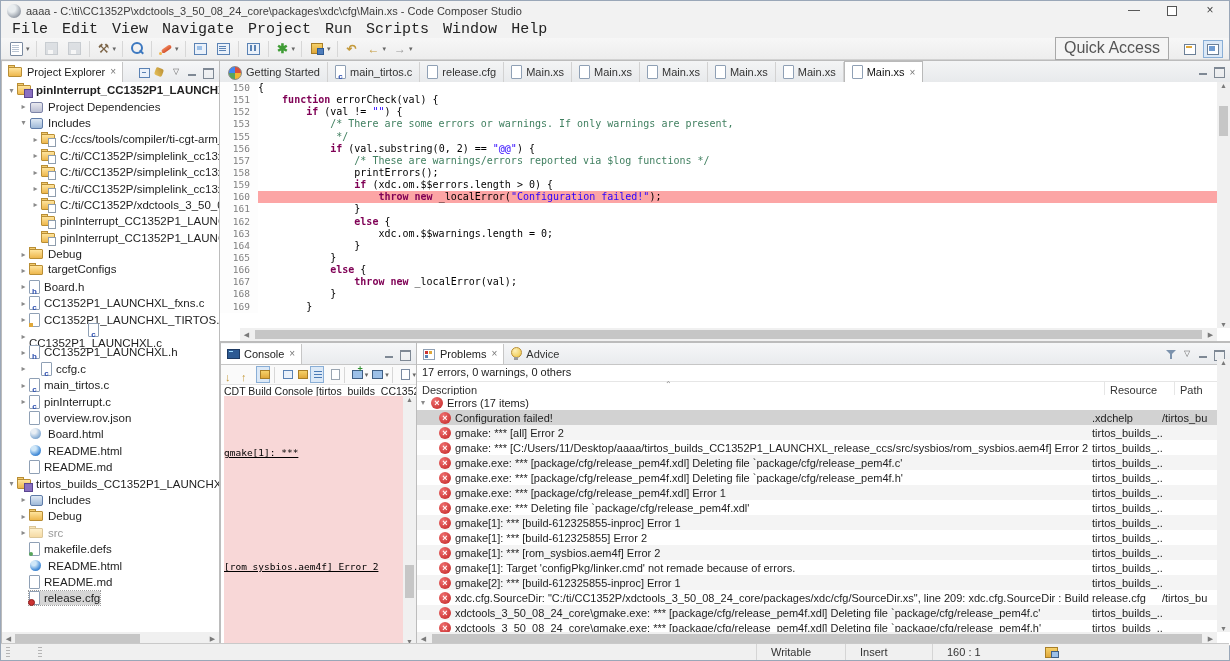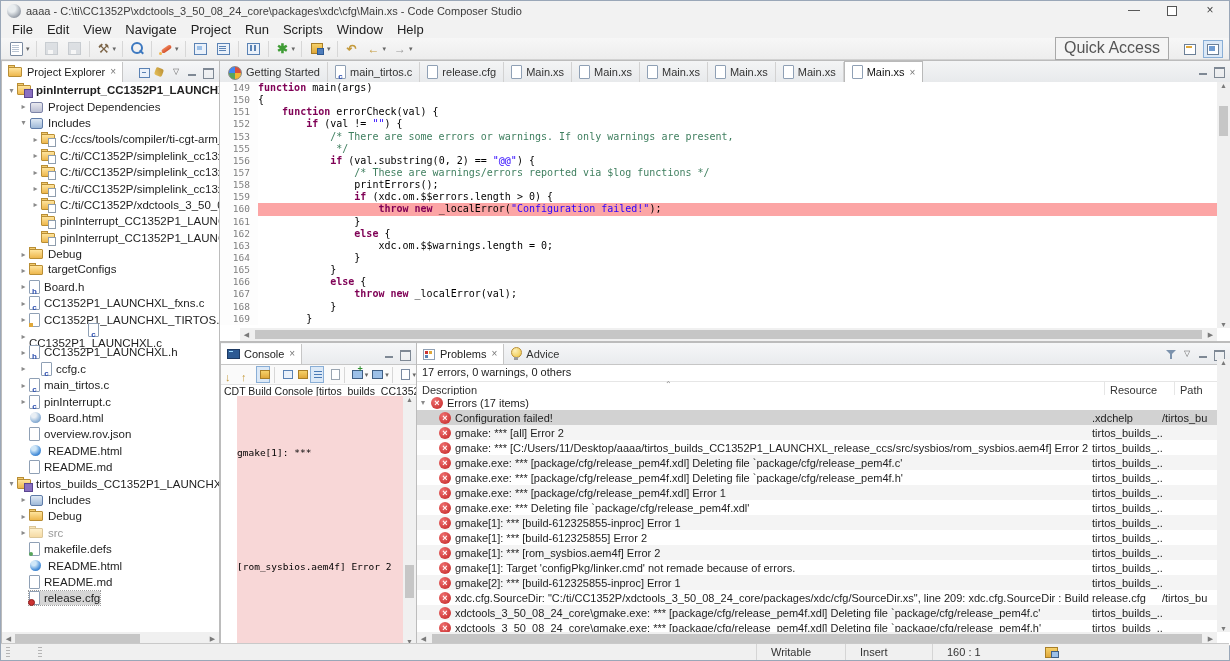--- a/index.html
+++ b/index.html
@@ -7,21 +7,21 @@
   #win{position:relative;width:1230px;height:661px;background:#f2f2f2;border:1px solid #9aa7b8;box-sizing:border-box;}
   
   #titlebar{position:absolute;left:0;top:0;right:0;height:20px;background:#f2f2f2;display:flex;align-items:center;}
   #app-icon{width:14px;height:14px;margin:0 5px 0 6px;border-radius:50%;background:radial-gradient(circle at 35% 32%,#e8ecef 0 28%,#9aa1ab 70%,#6c737d);flex:none;}
   #title{font-size:11px;color:#3c3c3c;white-space:nowrap;}
   #wincontrols{margin-left:auto;display:flex;height:20px;}
   .wc{width:38px;height:20px;text-align:center;line-height:18px;font-size:12px;color:#444;}
   .wc-restore i{display:inline-block;width:8px;height:8px;border:1px solid #555;background:#fff;margin-top:5px;}
   
   #menubar{position:absolute;left:0;top:20px;right:0;height:17px;display:flex;align-items:center;padding-left:4px;background:#f2f2f2;}
-  .mi{font-size:13px;color:#222;padding:1px 7px;}
+  .mi{font-size:15px;color:#222;padding:1px 7px;font-family:Liberation Mono, monospace;}
   
   #toolbar{position:absolute;left:0;top:37px;right:0;height:22px;background:linear-gradient(#f7f7f7,#ededed);border-bottom:1px solid #d2d2d2;display:flex;align-items:center;padding-left:4px;box-sizing:border-box;}
   .tbtn{display:flex;align-items:center;padding:1px 2px;margin:0 1px;}
   .tbtn.dis{opacity:.45;}
   .gi{width:16px;height:16px;display:inline-block;position:relative;flex:none;}
   .ddar{font-size:7px;color:#666;margin-left:1px;}
   .tbsep{width:1px;height:16px;background:#d7d7d7;margin:0 3px;}
   .gi-new{background:#fff;border:1px solid #7a8aa0;width:11px;height:12px;margin:2px;border-radius:1px;}
   .gi-new::after{content:"";position:absolute;left:1px;top:2px;width:7px;height:1px;box-shadow:0 2px #b9c4d2,0 4px #b9c4d2,0 6px #b9c4d2;background:#b9c4d2;}
   .gi-save,.gi-saveall{background:#c2c9d0;border:1px solid #959ea8;width:11px;height:11px;margin:2px;}
@@ -121,21 +121,21 @@
   .cbtn.press{background:#dce9f7;border-color:#89aed6;}
   .cg-down,.cg-up{font-size:11px;font-weight:bold;color:#c49a3c;text-align:center;line-height:14px;}
   .cg-box::after{content:"";position:absolute;left:3px;top:3px;width:8px;height:7px;background:#eaf1fa;border:1px solid #5a82b4;}
   .cg-gold::after{content:"";position:absolute;left:3px;top:3px;width:8px;height:7px;background:linear-gradient(#f6d169,#e0a83a);border:1px solid #a87e27;}
   .cg-wrap::after{content:"";position:absolute;left:3px;top:4px;width:8px;height:1px;background:#4a7ab5;box-shadow:0 3px #4a7ab5,0 6px #4a7ab5;}
   .cg-clear::after{content:"";position:absolute;left:4px;top:2px;width:7px;height:9px;background:#fff;border:1px solid #9aa5b1;}
   .cg-mon::after{content:"";position:absolute;left:2px;top:3px;width:9px;height:7px;background:#9cc0e8;border:1px solid #3f5f85;}
   .cg-plus::before{content:"+";position:absolute;right:-1px;top:-3px;color:#2f8f2f;font-weight:bold;font-size:9px;z-index:1;}
   .cg-newc::after{content:"";position:absolute;left:3px;top:2px;width:7px;height:9px;background:#fff;border:1px solid #7a8aa0;}
   #con-title{height:13px;font-size:10.5px;color:#222;padding:0 0 0 3px;white-space:nowrap;overflow:hidden;background:#fff;}
-  #con-text{position:absolute;left:0;top:53px;right:13px;bottom:0;overflow:hidden;padding-left:16px;background:#fff;}
+  #con-text{position:absolute;left:0;top:53px;right:13px;bottom:0;overflow:hidden;padding-left:3px;background:#fff;text-decoration:underline;}
   .clog{font:9.5px/12 "DejaVu Sans Mono",monospace;white-space:pre;color:#000;}
   .clog.pe{background:#f8d7d7;}
   .clog.pr{background:#f8d7d7;color:#cf2020;}
   #c-vs{top:53px;bottom:0;}
   
   #problems{left:415px;top:341px;width:815px;height:304px;}
   #prob-summary{height:15px;font-size:11px;color:#222;padding:1px 0 0 5px;border-bottom:1px solid #e6e6e6;background:#fff;}
   #prob-cols{height:16px;display:flex;align-items:center;border-bottom:1px solid #d8d8d8;background:#fff;font-size:11px;color:#333;position:relative;}
   .pc{padding-left:5px;border-right:1px solid #e6e6e6;height:16px;line-height:16px;box-sizing:border-box;}
   .pc-desc{flex:1;}
@@ -436,29 +436,29 @@
         <div class="trow" style="padding-left: 16px;">
           <span class="tw">▸</span>
           <span style="display: inline-flex; align-items: center;">
             <span class="ti ic-f" data-letter="c"></span>
             <span class="tlb">pinInterrupt.c</span>
           </span>
         </div>
         <div class="trow" style="padding-left: 16px;">
           <span class="tw"></span>
           <span style="display: inline-flex; align-items: center;">
+            <span class="ti ic-f" data-letter=""></span>
+            <span class="tlb">overview.rov.json</span>
+          </span>
+        </div>
+        <div class="trow" style="padding-left: 16px;">
+          <span class="tw"></span>
+          <span style="display: inline-flex; align-items: center;">
             <span class="ti ic-html"></span>
             <span class="tlb">Board.html</span>
-          </span>
-        </div>
-        <div class="trow" style="padding-left: 16px;">
-          <span class="tw"></span>
-          <span style="display: inline-flex; align-items: center;">
-            <span class="ti ic-f" data-letter=""></span>
-            <span class="tlb">overview.rov.json</span>
           </span>
         </div>
         <div class="trow" style="padding-left: 16px;">
           <span class="tw"></span>
           <span style="display: inline-flex; align-items: center;">
             <span class="ti ic-globe"></span>
             <span class="tlb">README.html</span>
           </span>
         </div>
         <div class="trow" style="padding-left: 16px;">
@@ -572,24 +572,20 @@
           <span class="ti ic-f" data-letter=""></span>
           <span>Main.xs</span>
         </div>
         <div class="etab act">
           <span class="ti ic-f" data-letter=""></span>
           <span>Main.xs</span>
           <span class="etx">×</span>
         </div>
       </div>
     <div id="ecode">
-        <div class="cline">
-          <span class="lnum">149</span>
-          <span class="ctext"><span class="kw">function</span><span class="pl"> main(args)</span></span>
-        </div>
         <div class="cline">
           <span class="lnum">150</span>
           <span class="ctext"><span class="pl">{</span></span>
         </div>
         <div class="cline">
           <span class="lnum">151</span>
           <span class="ctext"><span class="pl">    </span><span class="kw">function</span><span class="pl"> errorCheck(val) {</span></span>
         </div>
         <div class="cline">
           <span class="lnum">152</span>

